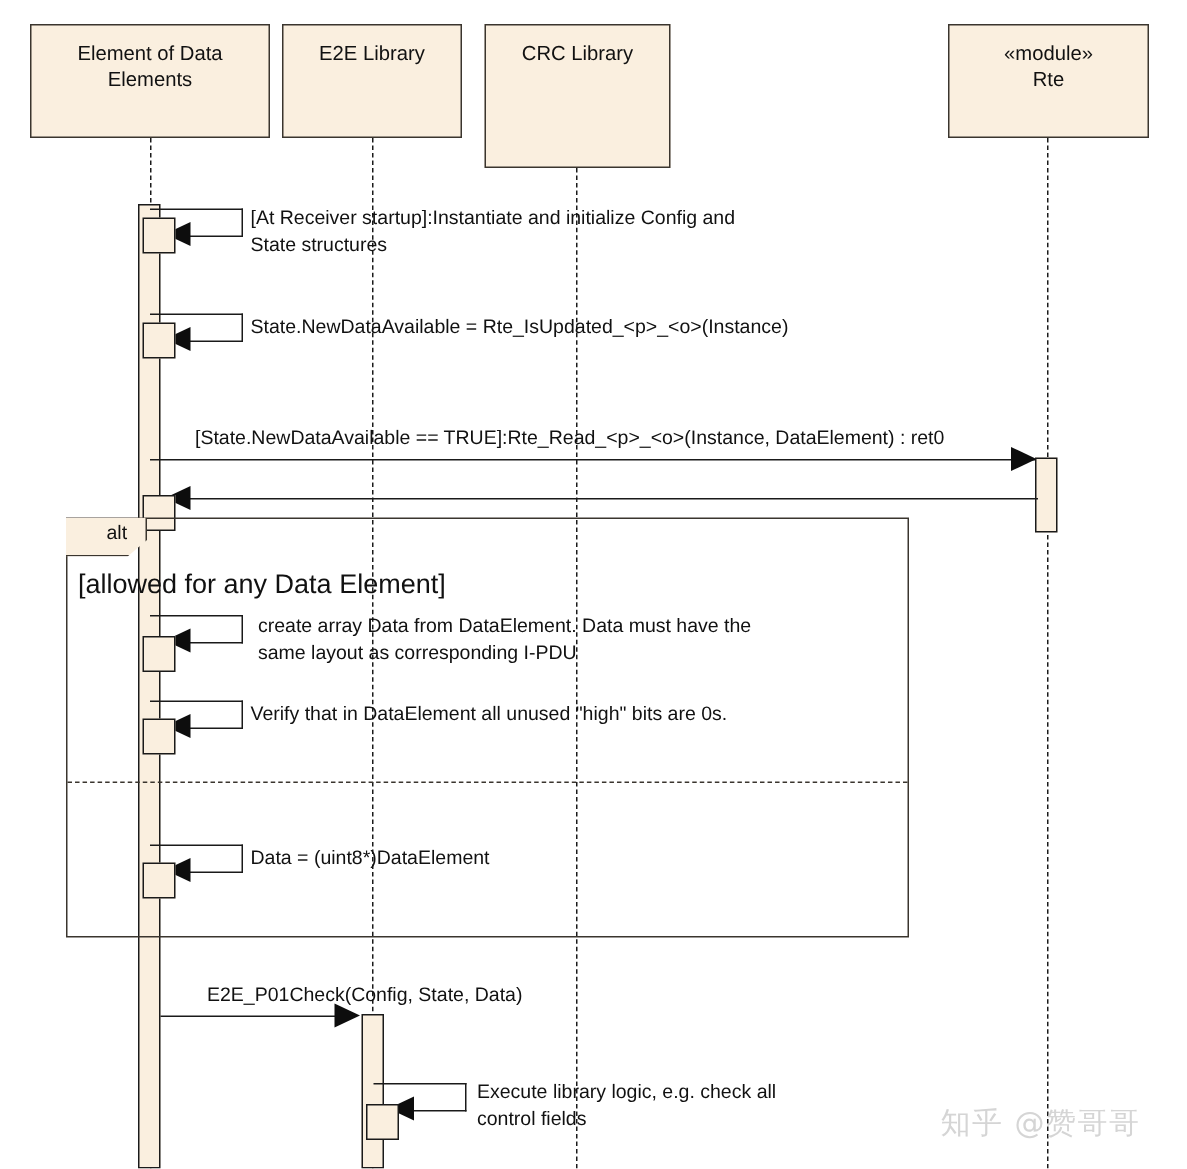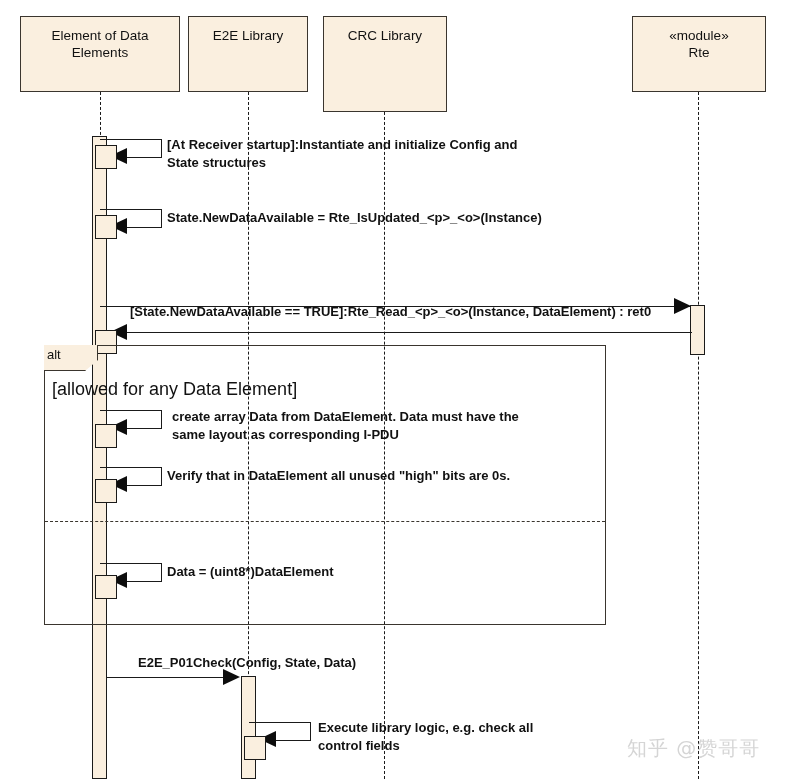--- a/index.html
+++ b/index.html
@@ -35,29 +35,29 @@
       border-right:17px solid #0d0d0d;}
   .arrow-right{position:absolute;width:0;height:0;
       border-top:8px solid transparent;border-bottom:8px solid transparent;
       border-left:17px solid #0d0d0d;}
 
   
   .msgline{position:absolute;height:0;border-top:1.5px solid #1a1a1a;}
 
   
   .msglabel{position:absolute;font-size:13px;color:#111;line-height:17.5px;
-      white-space:pre-line;font-weight:bold;}
+      white-space:pre-line;}
 
   
   .frame{position:absolute;box-sizing:border-box;
       border:1.7px solid #3a352e;background:transparent;}
   .frame-tab{position:absolute;background:#FAEFDF;
       border-right:1.6px solid #3a352e;border-bottom:1.6px solid #3a352e;
       font-size:13px;color:#111;box-sizing:border-box;
-      padding:2px 0 0 3px;
+      padding:2px 0 0 27px;
       clip-path:polygon(0 0,100% 0,100% 58%,76% 100%,0 100%);}
   .frame-divider{position:absolute;height:0;border-top:1.6px dashed #3a352e;}
   .guard{position:absolute;font-size:18px;color:#111;white-space:nowrap;}
 
   
   .watermark{position:absolute;font-size:20px;color:#d5d5d5;
       white-space:nowrap;letter-spacing:1px;
       font-family:"DejaVu Sans",sans-serif;}
 </style>
 </head>
@@ -96,21 +96,21 @@
   <div class="msglabel" style="left:167px;top:136px;width:420px;">[At Receiver startup]:Instantiate and initialize Config and
 State structures</div>
 
   <div class="selfmsg" style="left:100px;top:209px;width:62px;height:19px;"></div>
   <div class="arrow-left" style="left:110px;top:218px;"></div>
   <div class="act-small" style="left:95px;top:215px;"></div>
   <div class="msglabel" style="left:167px;top:209px;width:480px;">State.NewDataAvailable = Rte_IsUpdated_&lt;p&gt;_&lt;o&gt;(Instance)</div>
 
   <div class="msgline" style="left:100px;top:306px;width:592px;"></div>
   <div class="arrow-right" style="left:674px;top:298px;"></div>
-  <div class="msglabel" style="left:130px;top:283px;width:600px;margin-top:20px;">[State.NewDataAvailable == TRUE]:Rte_Read_&lt;p&gt;_&lt;o&gt;(Instance, DataElement) : ret0</div>
+  <div class="msglabel" style="left:130px;top:283px;width:600px;">[State.NewDataAvailable == TRUE]:Rte_Read_&lt;p&gt;_&lt;o&gt;(Instance, DataElement) : ret0</div>
 
   <div class="activation" style="left:690px;top:305px;width:15px;height:50px;"></div>
 
   <div class="msgline" style="left:107px;top:332px;width:585px;"></div>
   <div class="arrow-left" style="left:110px;top:324px;"></div>
   <div class="act-small" style="left:95px;top:330px;"></div>
 
   <div class="frame" style="left:44px;top:345px;width:562px;height:280px;"></div>
   <div class="frame-tab" style="left:44px;top:345px;width:54px;height:26px;">
     <span>alt</span>

